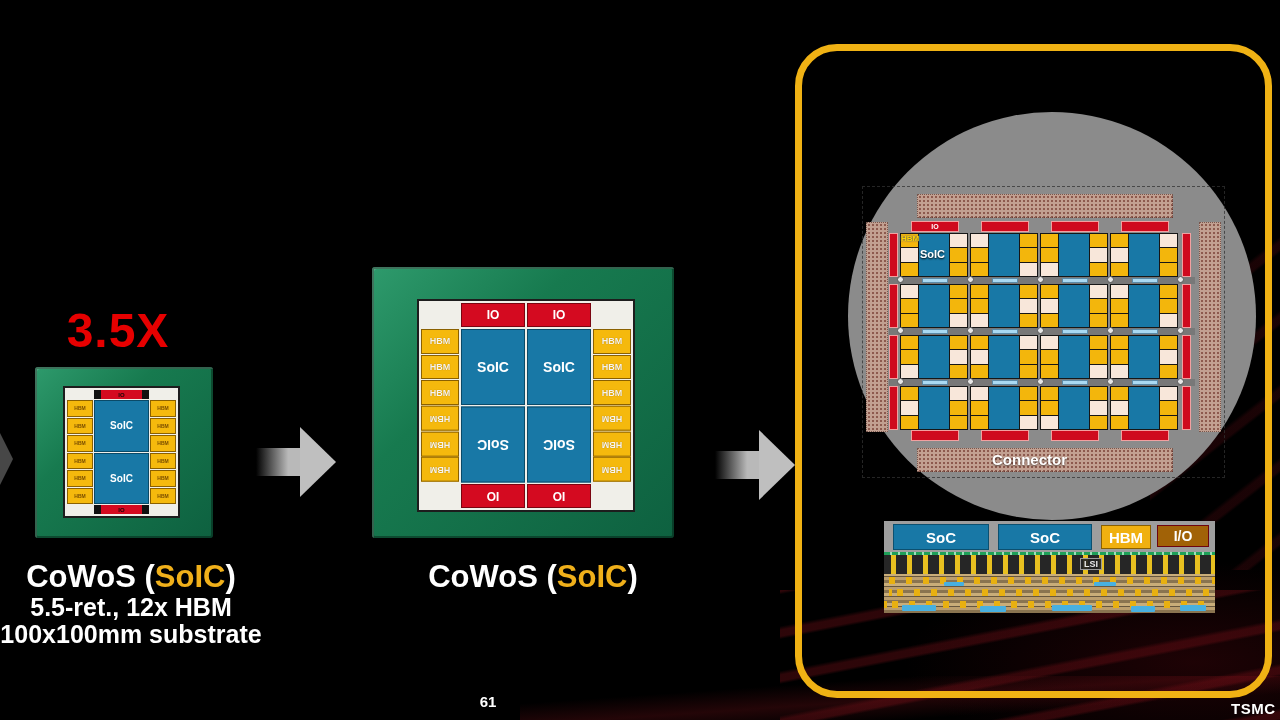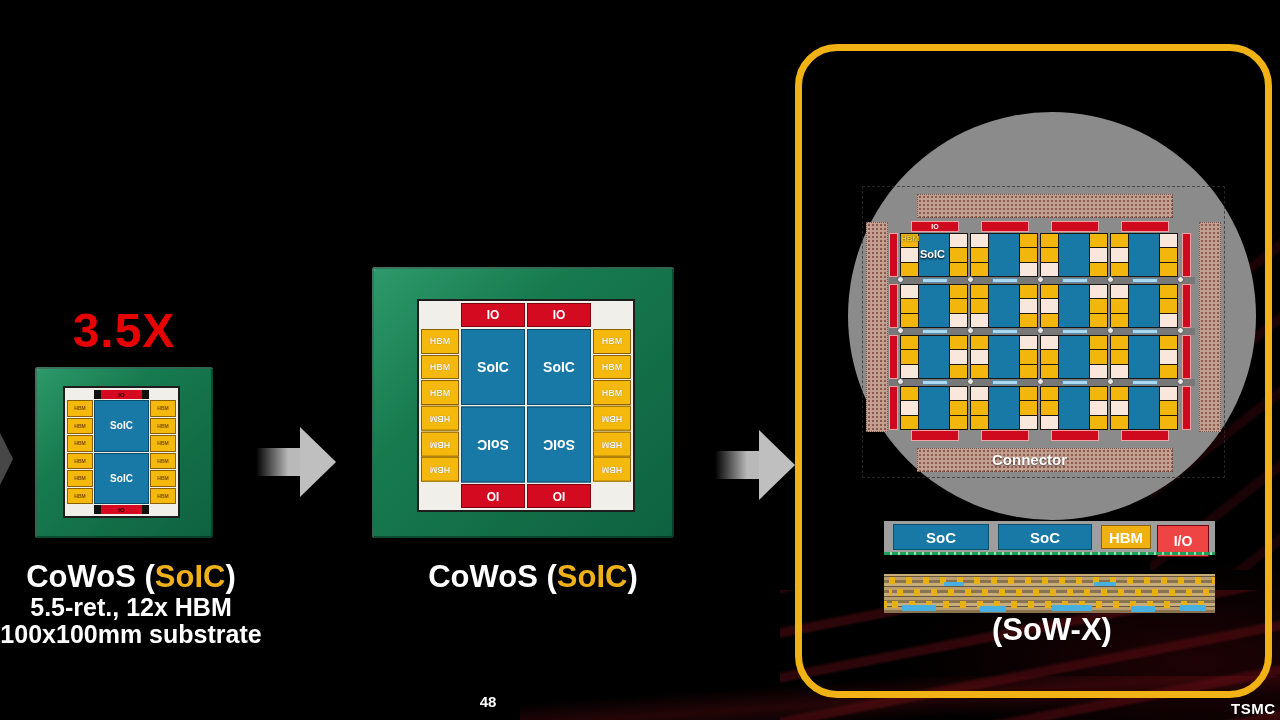--- a/index.html
+++ b/index.html
@@ -89,21 +89,21 @@
     text-shadow:0 0 2px #000,0 0 2px #fff;}
   .wlabel-soic{position:absolute;z-index:5;left:31px;top:27px;font-size:11px;color:#fff;text-shadow:0 1px 2px #000;}
   
   .xsec{position:absolute;z-index:3;left:884px;top:521px;width:331px;height:92px;}
   .xs-carrier{position:absolute;left:0;top:0;width:331px;height:31px;background:#9e9e9e;}
   .xs-blk{position:absolute;color:#fff;display:flex;align-items:center;justify-content:center;
     font-size:15px;box-sizing:border-box;}
   .xs-soc1{left:9px;top:3px;width:96px;height:26px;background:#1878a6;border:1px solid #0c5070;}
   .xs-soc2{left:114px;top:3px;width:94px;height:26px;background:#1878a6;border:1px solid #0c5070;}
   .xs-hbm{left:217px;top:4px;width:50px;height:24px;background:#f0b010;border:1px solid #8a6000;}
-  .xs-io{left:273px;top:4px;width:52px;height:32px;background:#ef4444;border:1px solid #6e0410;font-size:14px;}
+  .xs-io{left:273px;top:4px;width:52px;height:22px;background:#a16207;border:1px solid #6e0410;font-size:14px;}
   .xs-teal{position:absolute;left:0;top:31px;width:331px;height:3px;
     background:repeating-linear-gradient(90deg,#1ea058 0 6px,#9adfb8 6px 8px);}
   .xs-dark{position:absolute;left:0;top:34px;width:331px;height:19px;
     background:repeating-linear-gradient(90deg,#262626 0 7px,#e8c020 7px 12px,#262626 12px 16px);}
   .xs-lsi{position:absolute;left:196px;top:3px;padding:0 3px;font-size:9px;color:#e8e8e8;
     background:rgba(35,35,35,.92);border:1px solid #9a9a9a;}
   .xs-rdl{position:absolute;left:0;top:53px;width:331px;height:39px;
     background:repeating-linear-gradient(0deg,#8a7450 0 3px,#bb9e6e 3px 6px,#66563e 6px 7px,#c9ad79 7px 10px);}
   .bumps{position:absolute;left:0;width:331px;height:7px;
     background:repeating-linear-gradient(90deg,transparent 0 5px,#e8b010 5px 11px,transparent 11px 17px);}
@@ -115,21 +115,21 @@
 </head>
 <body>
 
 <div class="slide">
 
   <div class="streak streak1"></div>
   <div class="streak streak2"></div>
   <div class="streak streak3"></div>
   <div class="streak glow"></div>
 
-  <div class="mult" style="left:35px;top:303px;width:178px;">3.5X</div>
+  <div class="mult" style="left:29px;top:303px;width:178px;">3.5X</div>
   <div class="pkg" style="left:35px;top:367px;width:178px;height:171px;">
     <div class="interposer ip-small" id="pkg1">
         <div class="hbm-col" style="grid-area: 2 / 1;">
           <div class="hbm-s">HBM</div>
           <div class="hbm-s">HBM</div>
           <div class="hbm-s">HBM</div>
           <div class="hbm-s">HBM</div>
           <div class="hbm-s">HBM</div>
           <div class="hbm-s">HBM</div>
         </div>
@@ -503,34 +503,36 @@
     </div>
 
   <div class="xsec">
     <div class="xs-carrier">
       <div class="xs-blk xs-soc1">SoC</div>
       <div class="xs-blk xs-soc2">SoC</div>
       <div class="xs-blk xs-hbm">HBM</div>
       <div class="xs-blk xs-io">I/O</div>
     </div>
     <div class="xs-teal"></div>
+    <div class="xs-dark">
+      <div class="xs-lsi">LSI</div>
+    </div>
     <div class="xs-rdl">
       <div class="bumps" style="top:3px;"></div>
       <div class="bumps" style="top:15px;background-position:8px 0;"></div>
       <div class="bumps" style="top:27px;background-position:3px 0;"></div>
       <div class="bluepatch" style="left:18px;top:31px;width:34px;"></div>
       <div class="bluepatch" style="left:96px;top:32px;width:26px;"></div>
       <div class="bluepatch" style="left:168px;top:31px;width:40px;"></div>
       <div class="bluepatch" style="left:247px;top:32px;width:24px;"></div>
       <div class="bluepatch" style="left:296px;top:31px;width:26px;"></div>
       <div class="bluepatch" style="left:60px;top:8px;width:20px;height:4px;"></div>
       <div class="bluepatch" style="left:210px;top:8px;width:22px;height:4px;"></div>
     </div>
   </div>
 
   <div class="cap" style="left:852px;top:613px;width:400px;z-index:3;">
-    <div class="t" style="font-size:31px;line-height:33px;">(SoW-X)</div>
-  </div>
-
-  <div class="pagenum">48</div>
+  </div>
+
+  <div class="pagenum">61</div>
   <div class="brand">TSMC</div>
 
 </div>
 
 </body></html>

